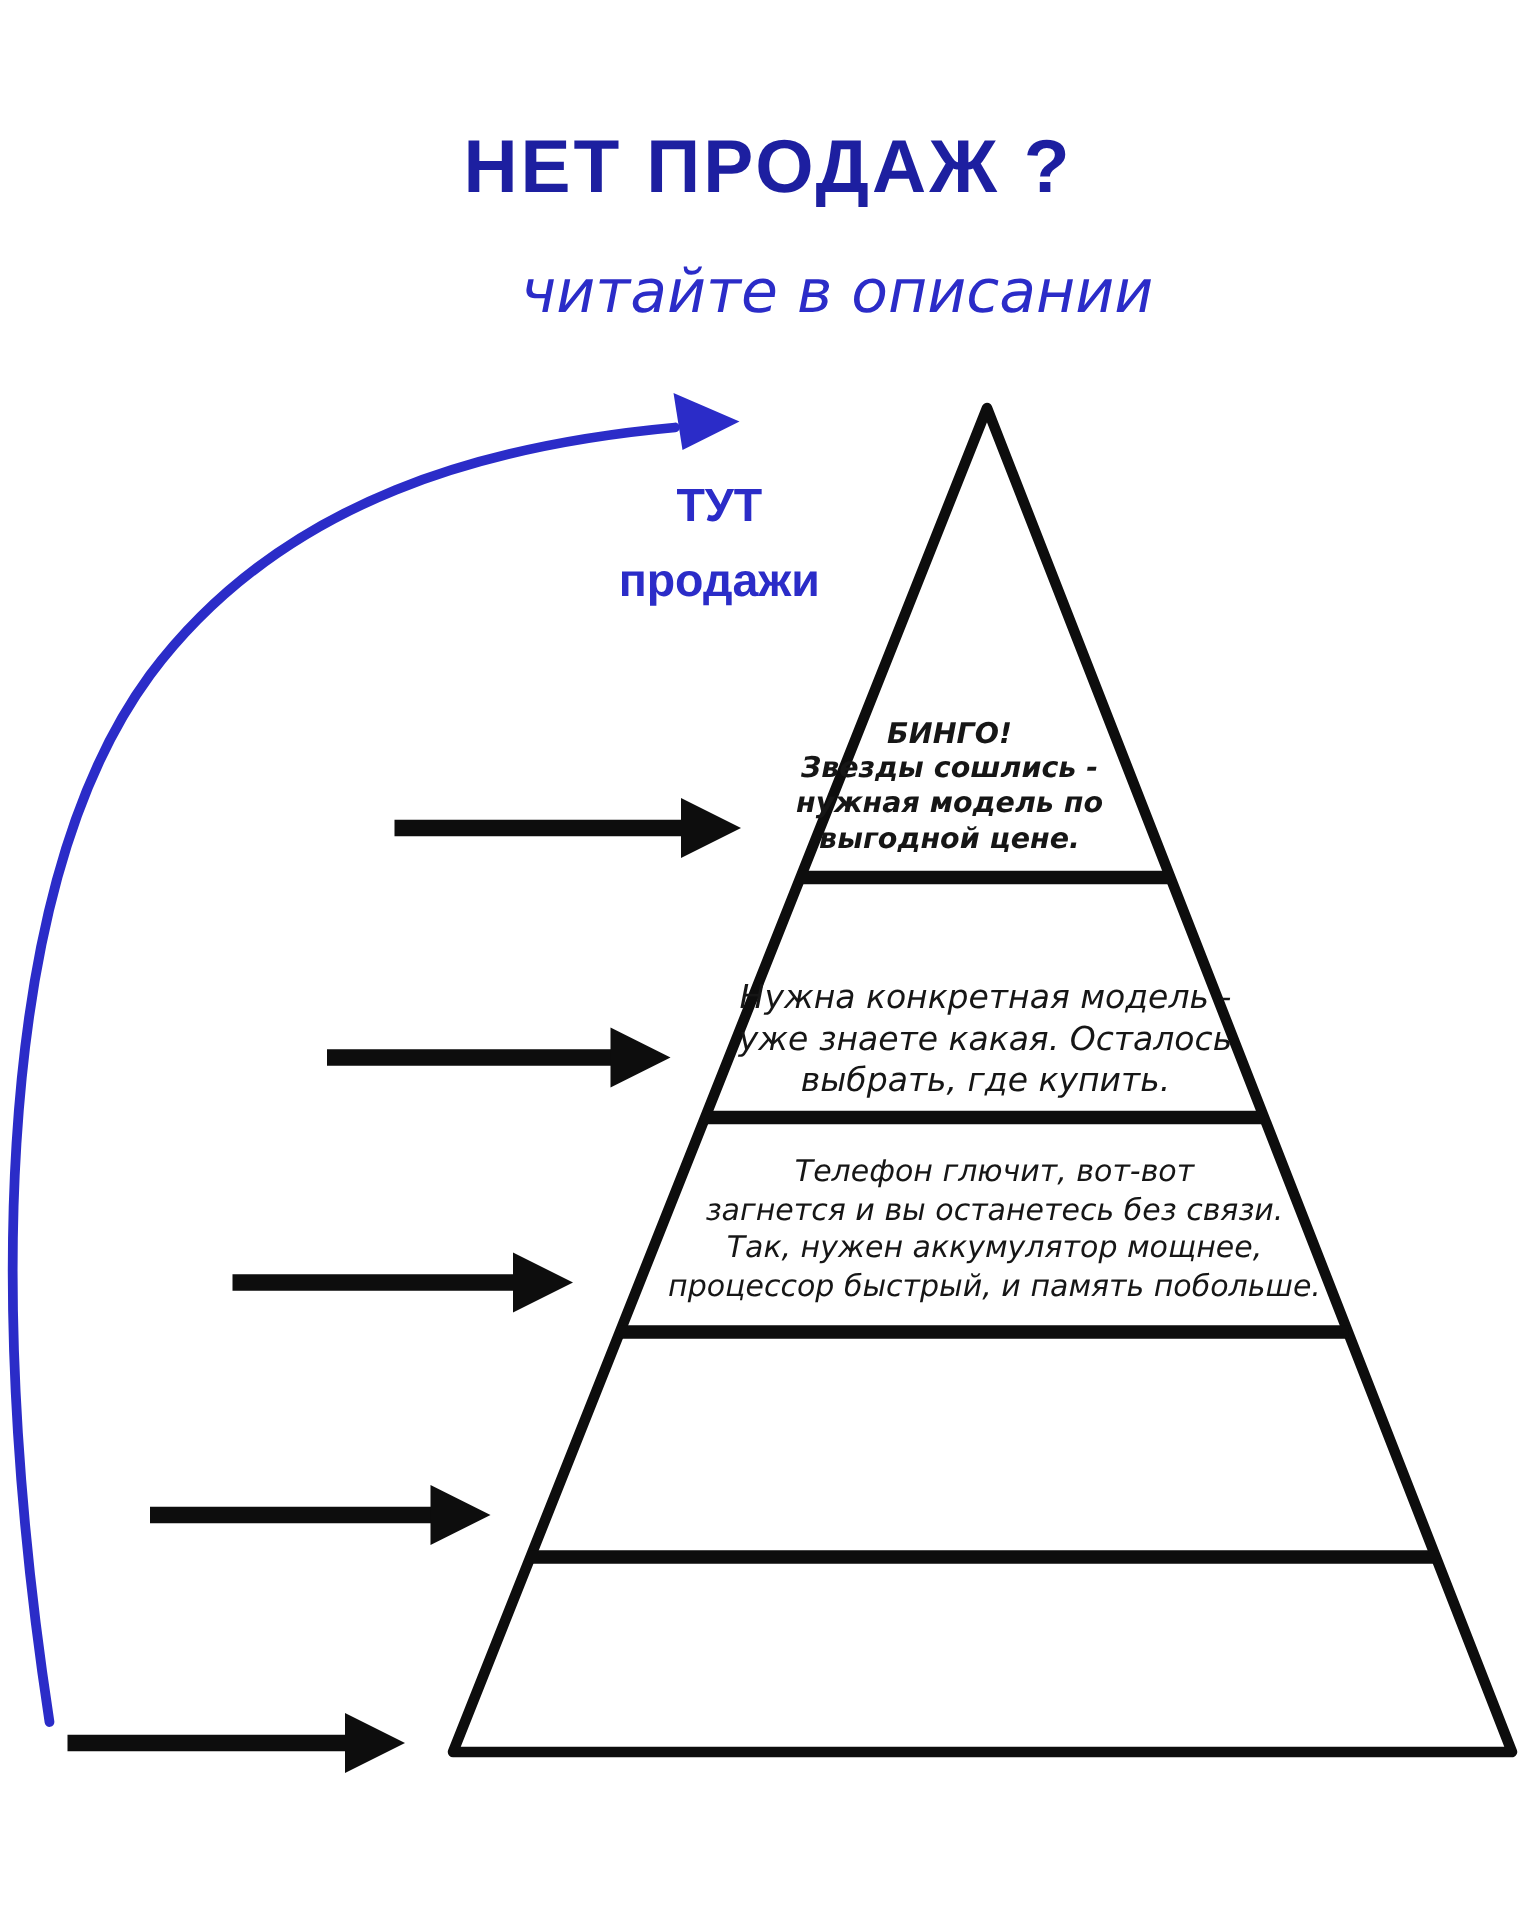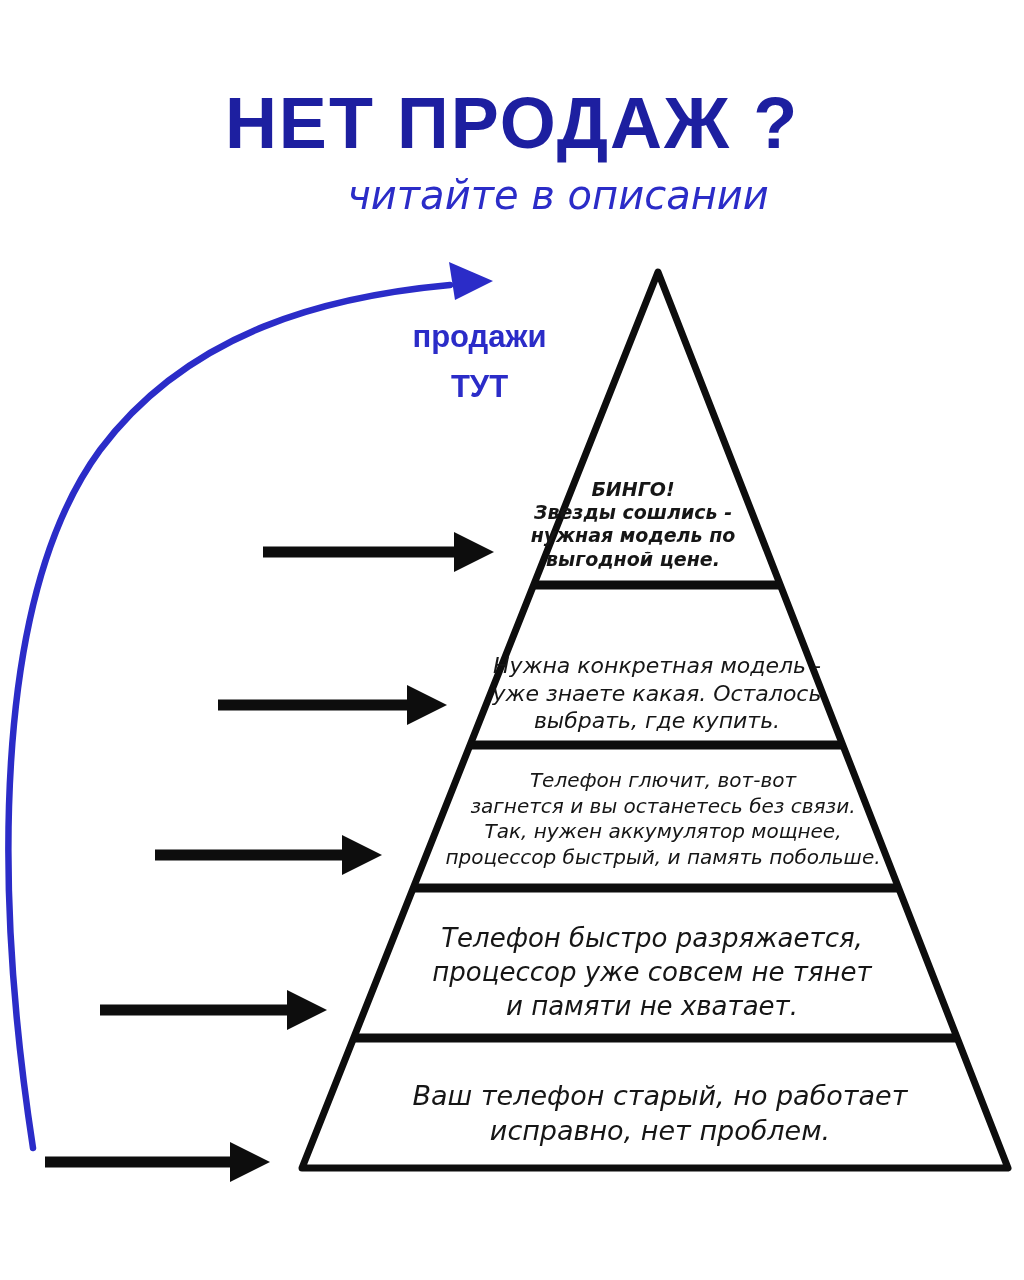--- a/index.html
+++ b/index.html
@@ -11,21 +11,21 @@
     overflow: hidden;
     font-family: "DejaVu Sans", sans-serif;
     color: #161616;
   }
   .title {
     position: absolute;
     top: 82px; left: 0; width: 100%;
     text-align: center;
     font-family: "Liberation Sans", sans-serif;
     font-weight: 700;
-    font-size: 72px;
+    font-size: 50px;
     letter-spacing: 2px;
     color: var(--title, #1d1fa0);
   }
   .subtitle {
     position: absolute;
     top: 172px; left: 0; width: 100%;
     text-align: center;
     font-style: italic;
     font-size: 40px;
     color: var(--accent, #2b2cc8);
@@ -64,22 +64,22 @@
 </style>
 </head>
 <body>
 
 <div class="canvas">
 
   <div class="title">НЕТ ПРОДАЖ ?</div>
   <div class="subtitle">читайте в описании</div>
 
   <div class="callout">
+    <div>ТУТ</div>
     <div>продажи</div>
-    <div>ТУТ</div>
   </div>
 
   <svg class="diagram" width="1024" height="1280" viewBox="0 0 1024 1280">
 
     <path class="curve" d="M 33 1148 C -5 900 -10 600 100 450 C 190 330 330 296 450 285"></path>
     <polygon class="curve-head" points="493,281 449,262 455,300"></polygon>
 
     <polygon class="pyramid" points="658,272 1008,1168 302,1168"></polygon>
     <line class="divider" x1="533" y1="585" x2="781" y2="585"></line>
     <line class="divider" x1="470" y1="745" x2="843" y2="745"></line>
@@ -112,19 +112,14 @@
 Звезды сошлись -
 нужная модель по
 выгодной цене.</div>
   <div class="lvl lvl2">Нужна конкретная модель -
 уже знаете какая. Осталось
 выбрать, где купить.</div>
   <div class="lvl lvl3">Телефон глючит, вот-вот
 загнется и вы останетесь без связи.
 Так, нужен аккумулятор мощнее,
 процессор быстрый, и память побольше.</div>
-  <div class="lvl lvl4">Телефон быстро разряжается,
-процессор уже совсем не тянет
-и памяти не хватает.</div>
-  <div class="lvl lvl5">Ваш телефон старый, но работает
-исправно, нет проблем.</div>
 
 </div>
 
 </body></html>

